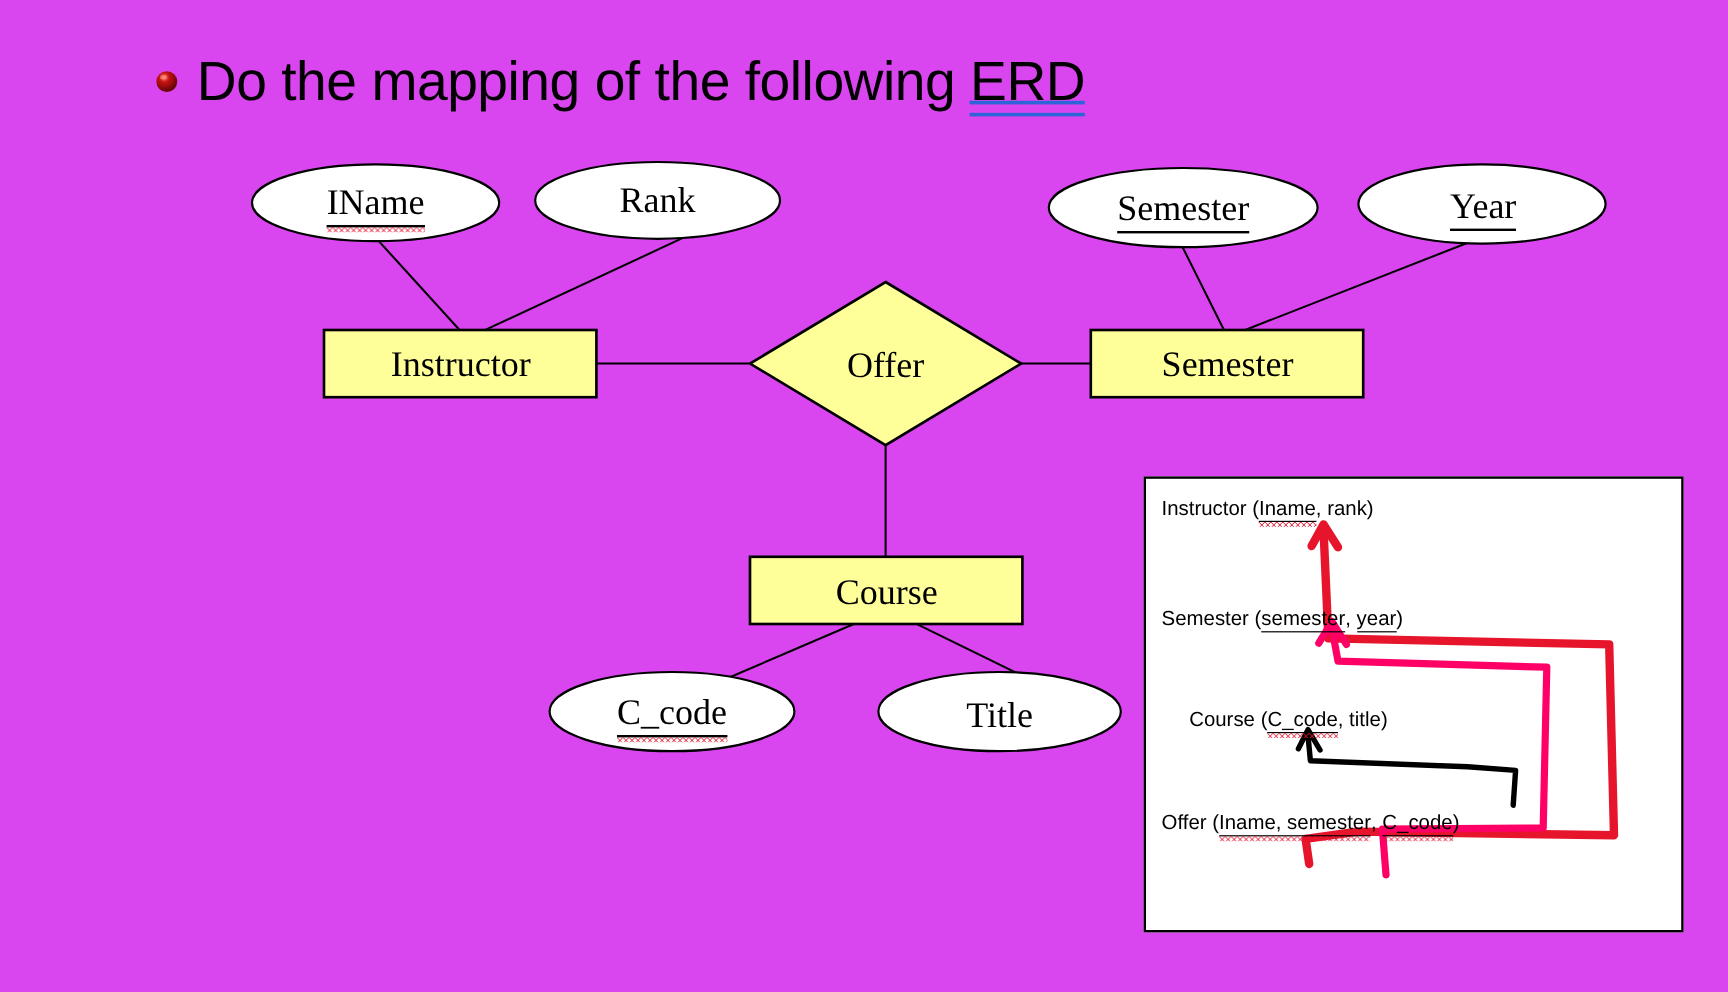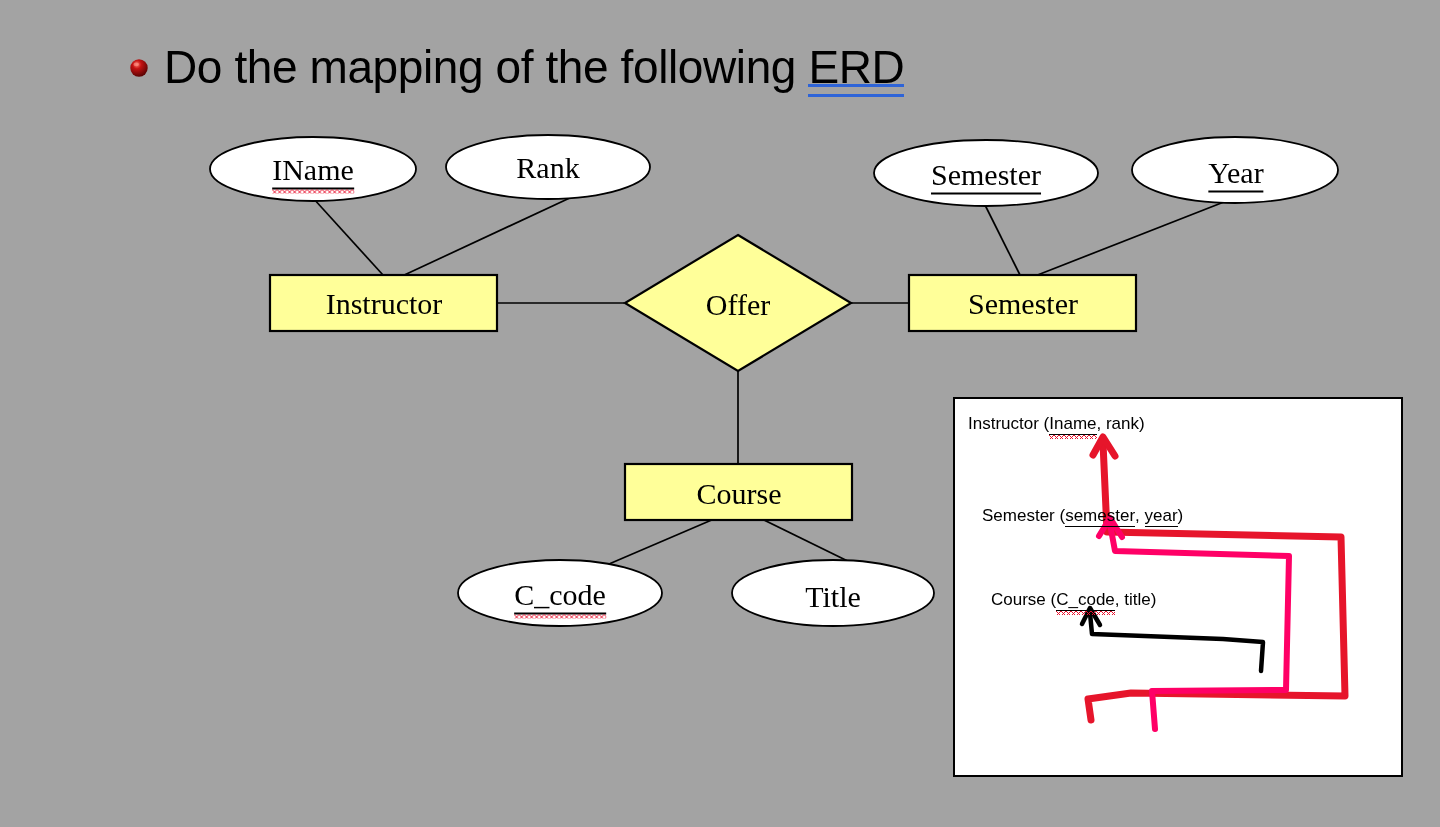--- a/index.html
+++ b/index.html
@@ -13,21 +13,21 @@
     height: 827px;
     position: relative;
     overflow: hidden;
     font-family: "Liberation Serif", serif;
   }
   #slide {
     position: absolute;
     left: 0; top: 0;
     width: 1440px;
     height: 827px;
-    background: #a3a3a3;
+    background: #d946ef;
   }
 
   
   #title-row {
     position: absolute;
     left: 128px;
     top: 44px;
     display: flex;
     align-items: center;
     gap: 14px;
@@ -146,21 +146,21 @@
   }
   .relation-line {
     position: absolute;
     font-family: "Liberation Sans", sans-serif;
     font-size: 17px;
     color: #000000;
     white-space: nowrap;
     line-height: 1.1;
   }
   .rel-r1 { left: 13px; top: 16px; }
-  .rel-r2 { left: 13px; top: 108px; margin-left: 14px; }
+  .rel-r2 { left: 13px; top: 108px; }
   .rel-r3 { left: 36px; top: 192px; }
   .rel-r4 { left: 13px; top: 278px; }
   .underline-pk {
     border-bottom: 1.6px solid #000;
     padding-bottom: 0px;
     display: inline-block;
   }
   .sq-sm {
     position: relative;
     display: inline-block;
@@ -268,15 +268,16 @@
         <path d="M 127 225 L 135 209 L 145 226" fill="none" stroke="#000000" stroke-width="4.5" stroke-linecap="round" stroke-linejoin="round"></path>
       </g>
     </svg>
 
     <div class="relation-line rel-r1"><span>Instructor</span><span> (</span><span class="underline-pk"><span class="sq-sm">Iname</span></span><span>, </span><span>rank</span><span>)</span></div>
 
     <div class="relation-line rel-r2"><span>Semester</span><span> (</span><span class="underline-pk">semester</span><span>, </span><span class="underline-pk">year</span><span>)</span></div>
 
     <div class="relation-line rel-r3"><span>Course</span><span> (</span><span class="underline-pk"><span class="sq-sm">C_code</span></span><span>, </span><span>title</span><span>)</span></div>
 
+    <div class="relation-line rel-r4"><span>Offer</span><span> (</span><span class="underline-pk"><span class="sq-sm">Iname, semester</span></span><span>, </span><span class="underline-pk"><span class="sq-sm">C_code</span></span><span>)</span></div>
   </div>
 
 </div>
 
 </body></html>

